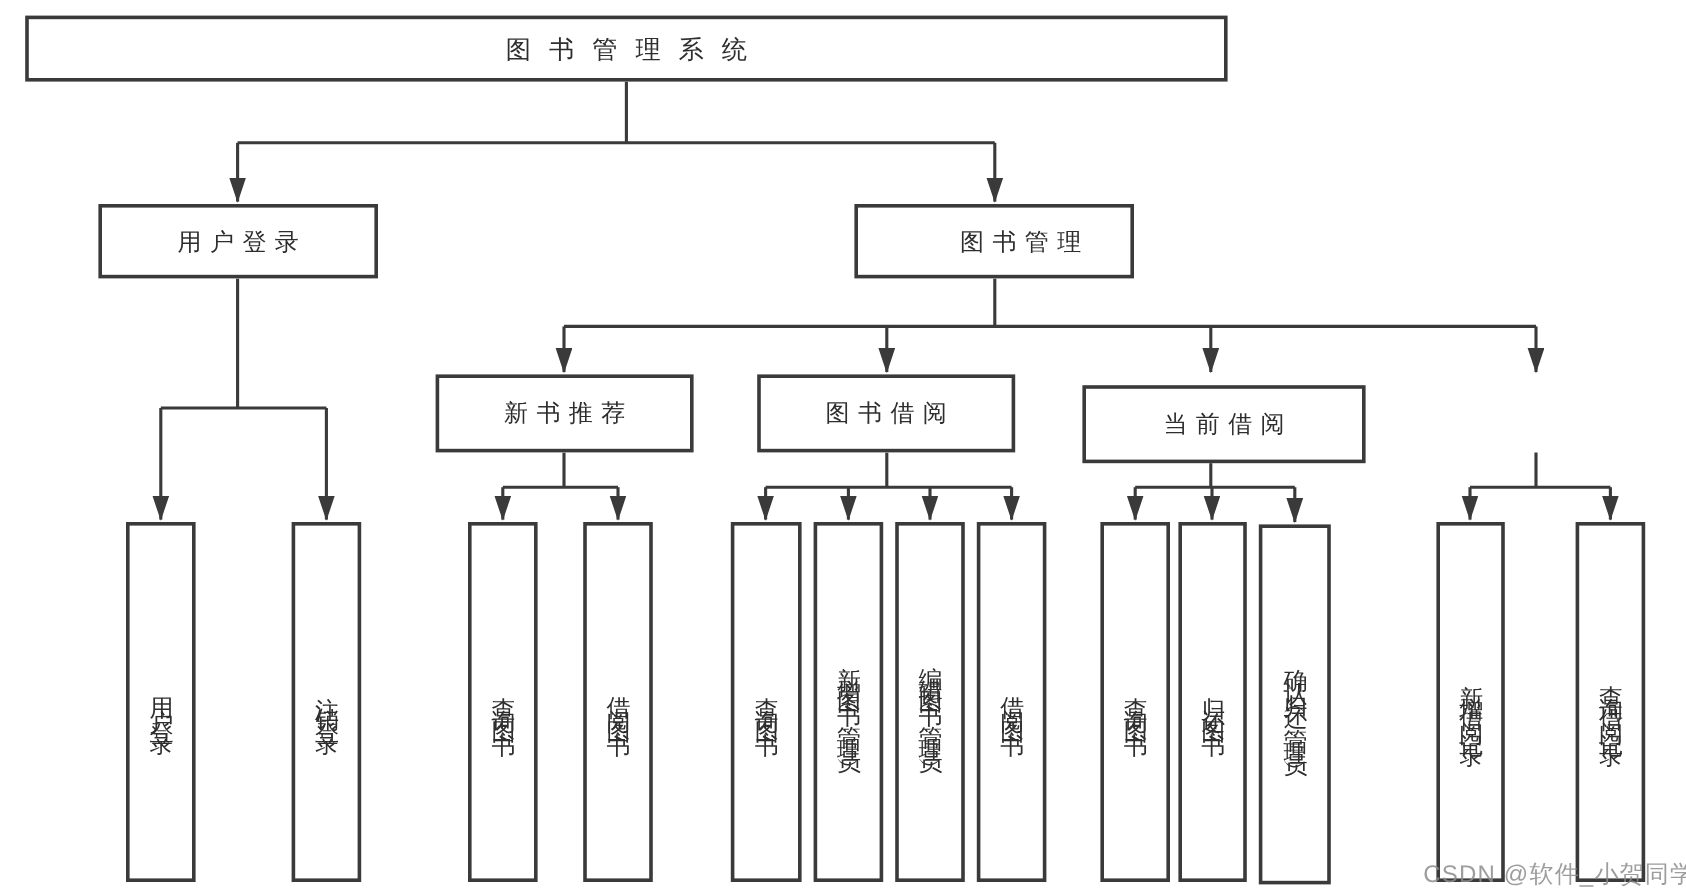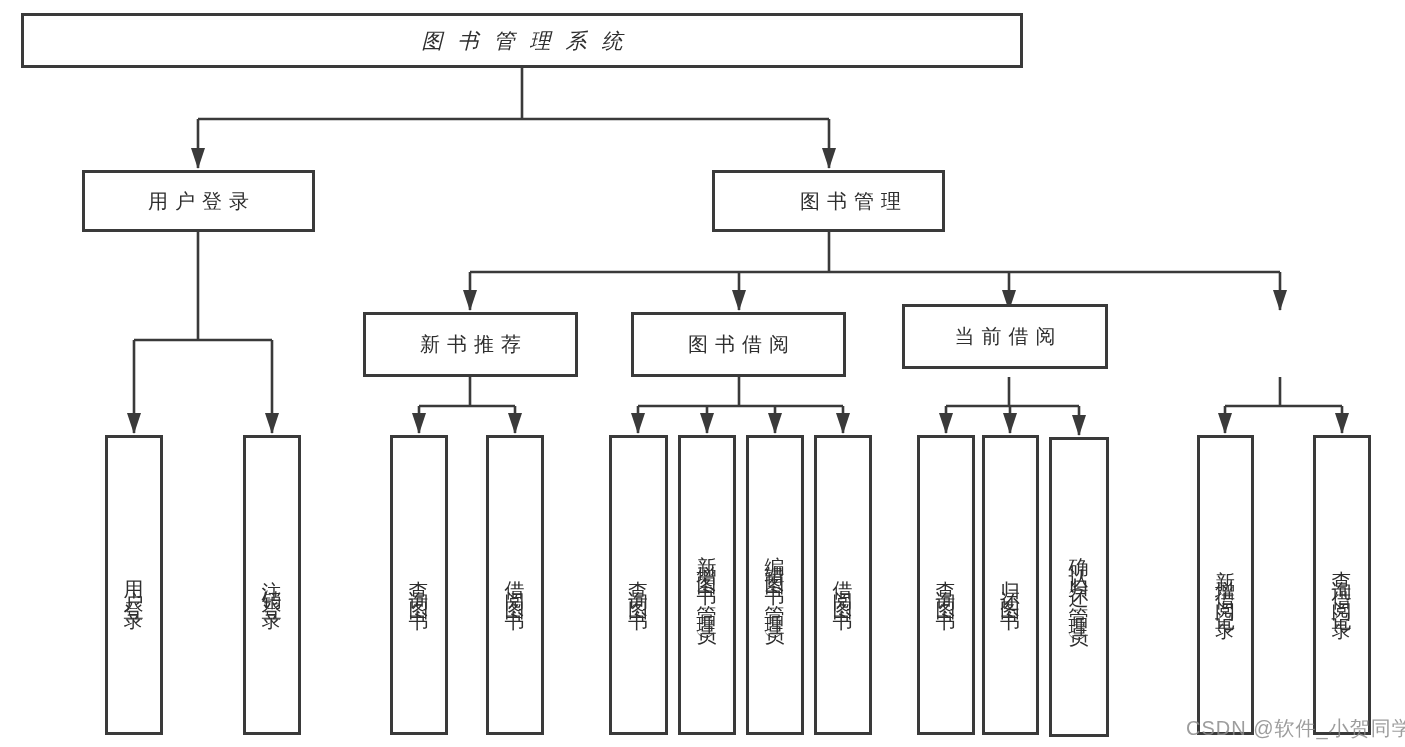--- a/index.html
+++ b/index.html
@@ -98,38 +98,38 @@
     <line x1="843" y1="406" x2="843" y2="433" stroke="#3a3a3a" stroke-width="2.6" marker-end="url(#arrow)"></line>
 
     <line x1="946" y1="406" x2="946" y2="433" stroke="#3a3a3a" stroke-width="2.6" marker-end="url(#arrow)"></line>
     <line x1="1010" y1="406" x2="1010" y2="433" stroke="#3a3a3a" stroke-width="2.6" marker-end="url(#arrow)"></line>
     <line x1="1079" y1="406" x2="1079" y2="435" stroke="#3a3a3a" stroke-width="2.6" marker-end="url(#arrow)"></line>
 
     <line x1="1225" y1="406" x2="1225" y2="433" stroke="#3a3a3a" stroke-width="2.6" marker-end="url(#arrow)"></line>
     <line x1="1342" y1="406" x2="1342" y2="433" stroke="#3a3a3a" stroke-width="2.6" marker-end="url(#arrow)"></line>
   </svg>
 
-  <div class="node hbox root" style="left:21px; top:13px; width:1002px; height:55px;font-style:italic;">
+  <div class="node hbox root" style="left:21px; top:13px; width:1002px; height:55px;">
     <span>图书管理系统</span>
   </div>
 
   <div class="node hbox" style="left:82px; top:170px; width:233px; height:62px;">
     <span>用户登录</span>
   </div>
   <div class="node hbox" style="left:712px; top:170px; width:233px; height:62px;padding-left:44px;">
     <span>图书管理</span>
   </div>
 
   <div class="node hbox" style="left:363px; top:312px; width:215px; height:65px;text-align:center;">
     <span>新书推荐</span>
   </div>
   <div class="node hbox" style="left:631px; top:312px; width:215px; height:65px;text-align:right;">
     <span>图书借阅</span>
   </div>
-  <div class="node hbox" style="left:902px; top:304px; width:206px; height:65px;">
+  <div class="node hbox" style="left:902px; top:321px; width:236px; height:65px;">
     <span>当前借阅</span>
   </div>
 
   <div class="node vbox" style="left:105px; top:435px; width:58px; height:300px;">
     <span>用户登录</span>
   </div>
   <div class="node vbox" style="left:243px; top:435px; width:58px; height:300px;">
     <span>注销登录</span>
   </div>
 

